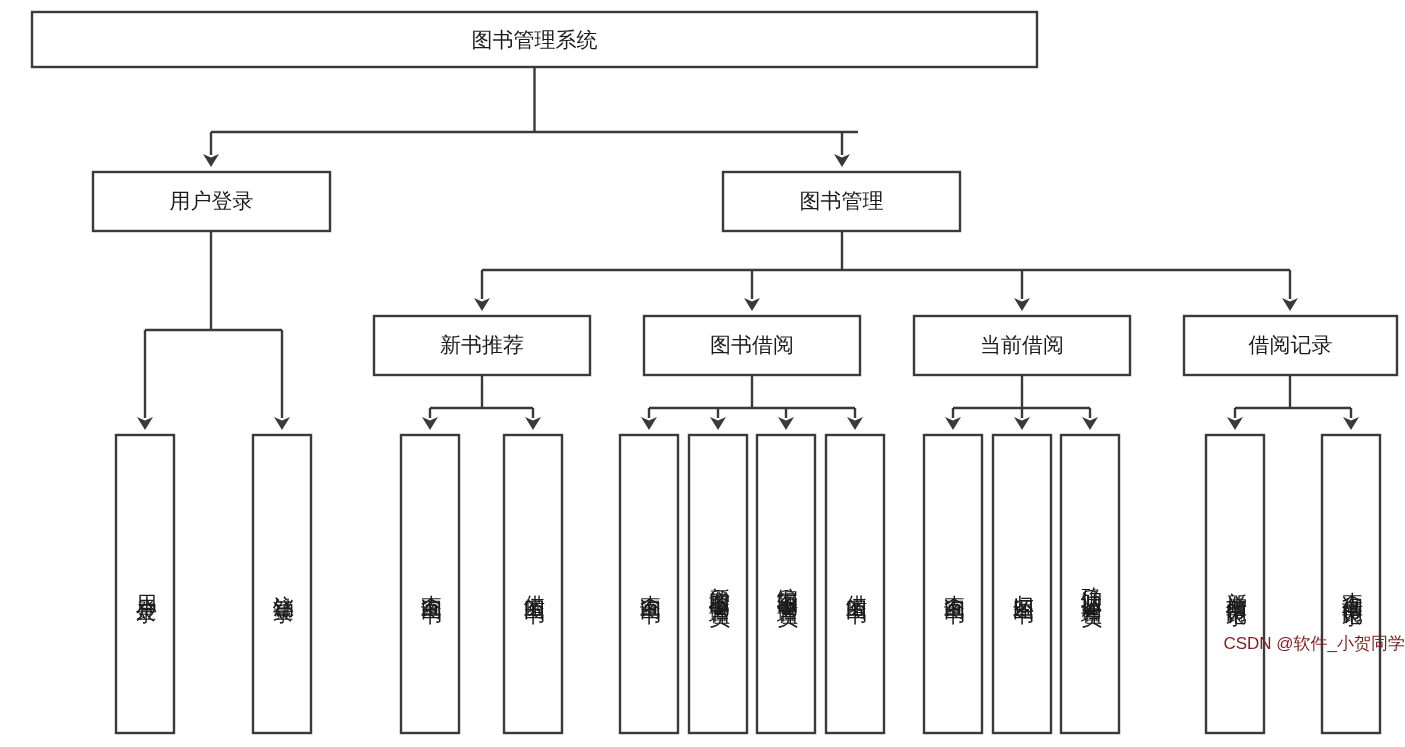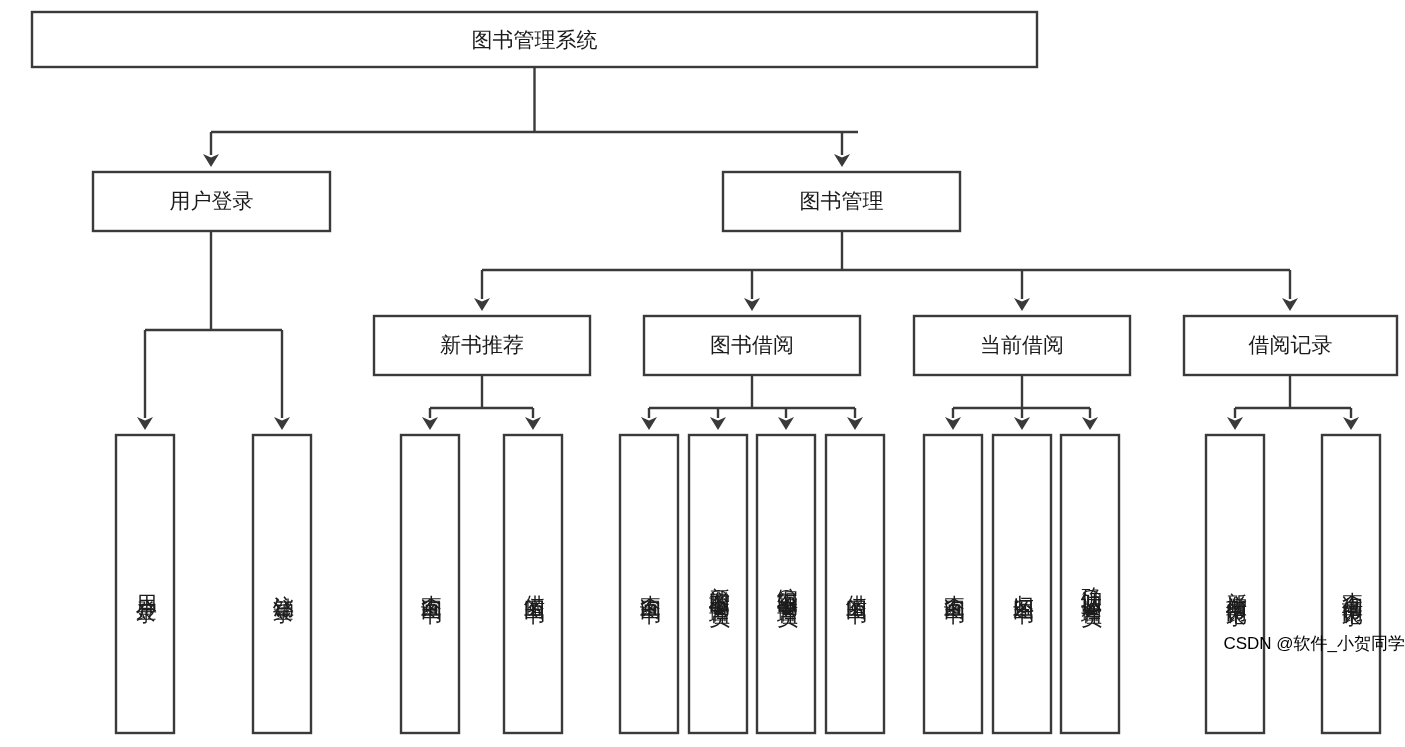--- a/index.html
+++ b/index.html
@@ -57,21 +57,21 @@
     writing-mode: vertical-rl;
     text-orientation: upright;
     letter-spacing: 3px;
   }
   .watermark {
     position: absolute;
     right: 12px;
     bottom: 6px;
     font-family: "Liberation Sans", "DejaVu Sans", sans-serif;
     font-size: 17px;
-    color: #000000;
+    color: #7f1d1d;
     white-space: nowrap;
     user-select: none;
   }
 </style>
 </head>
 <body>
 
 <div id="diagram-root">
   <svg class="flow" viewBox="0 0 1405 747" xmlns="http://www.w3.org/2000/svg">
 

